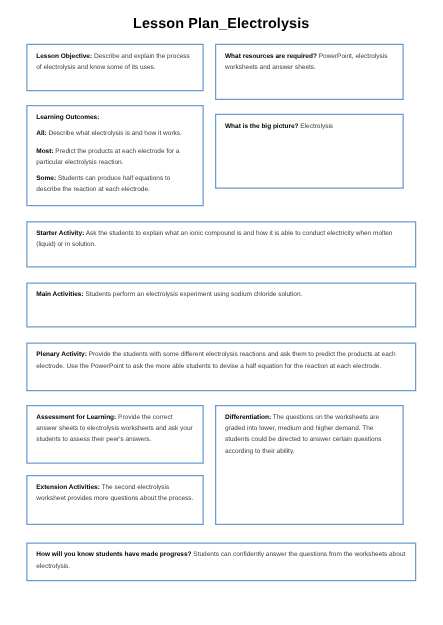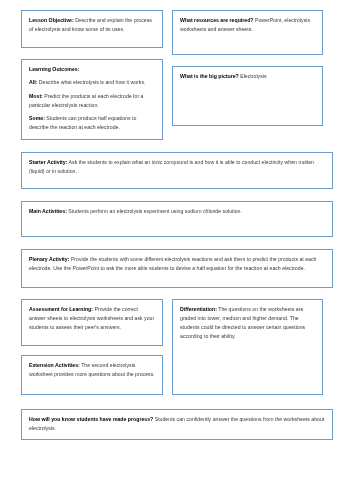--- a/index.html
+++ b/index.html
@@ -87,20 +87,21 @@
   .h-afl       { height: 47px; }
   .h-extension { height: 40px; }
   .h-diff      { height: 96px; }
   .h-progress  { height: 31px; }
 </style>
 </head>
 <body>
 
 <div class="page">
 
+  <h1 class="doc-title">Lesson Plan_Electrolysis</h1>
 
   <div class="gap-10"></div>
 
   <div class="row">
 
     <div class="col col-left">
 
       <div class="box h-objective">
         <p>
           <b>Lesson Objective:</b><span> Describe and explain the process of electrolysis and know some of its uses.</span>

